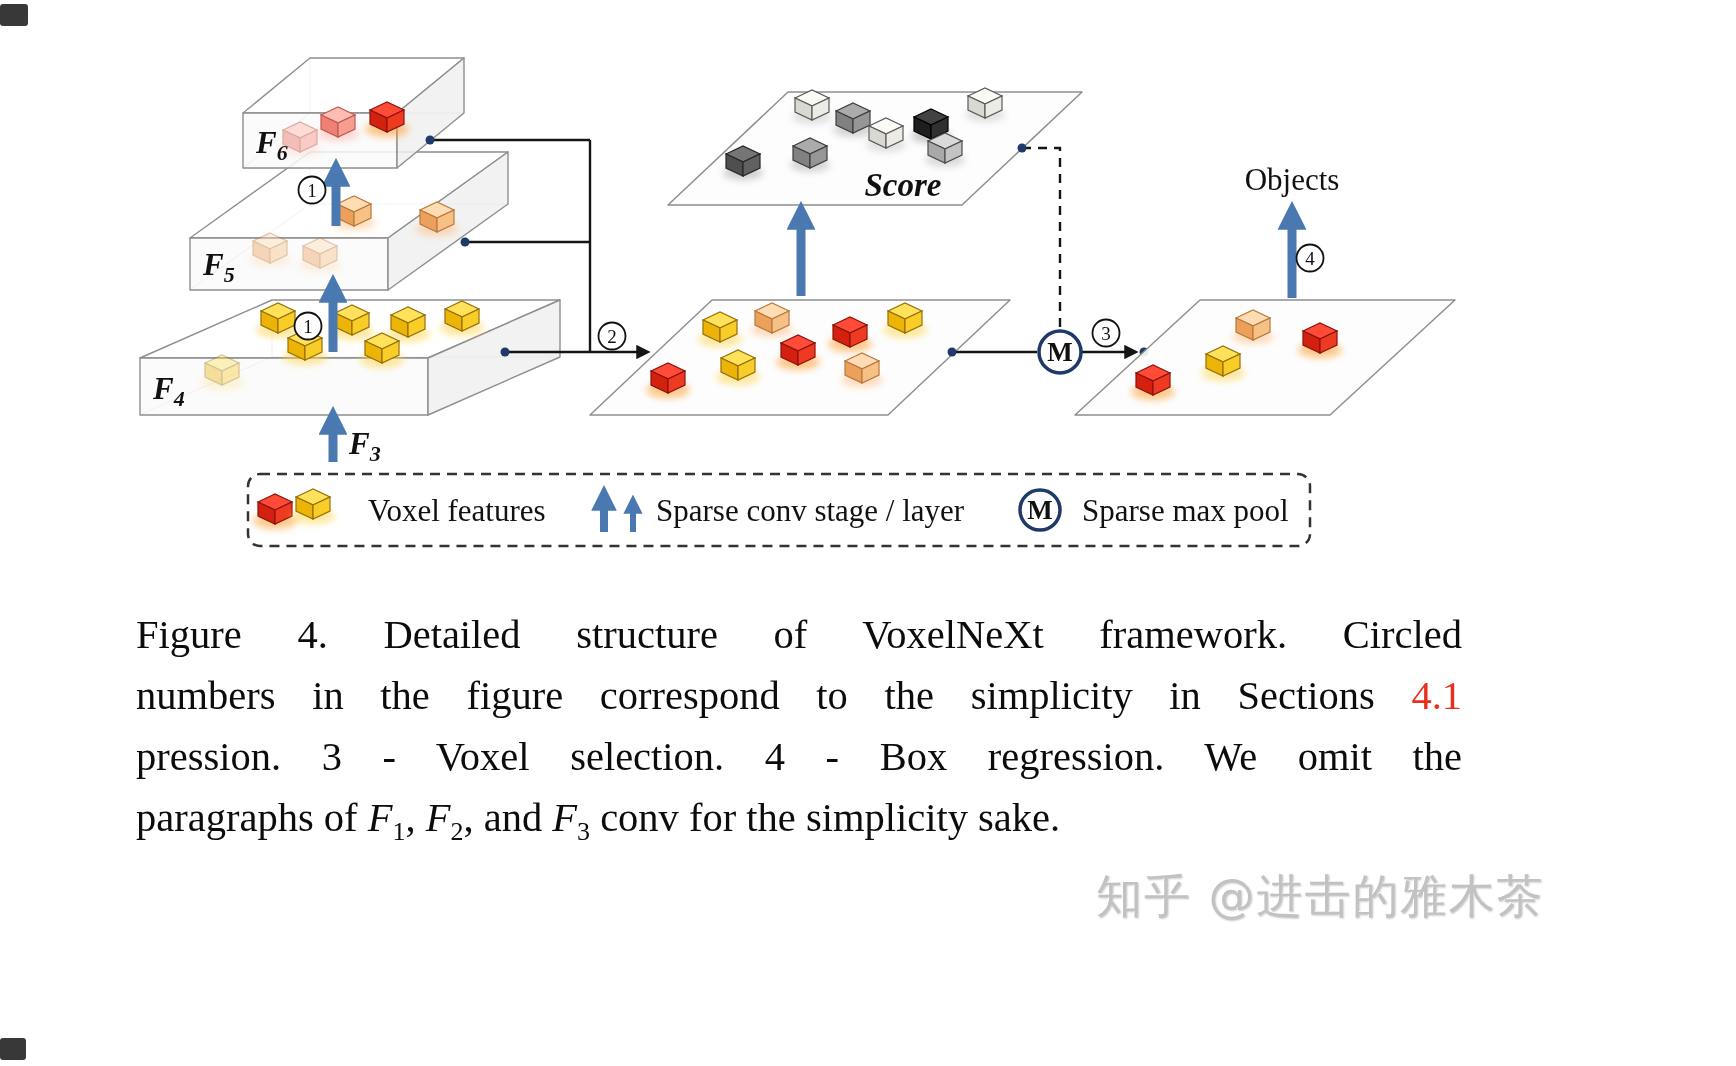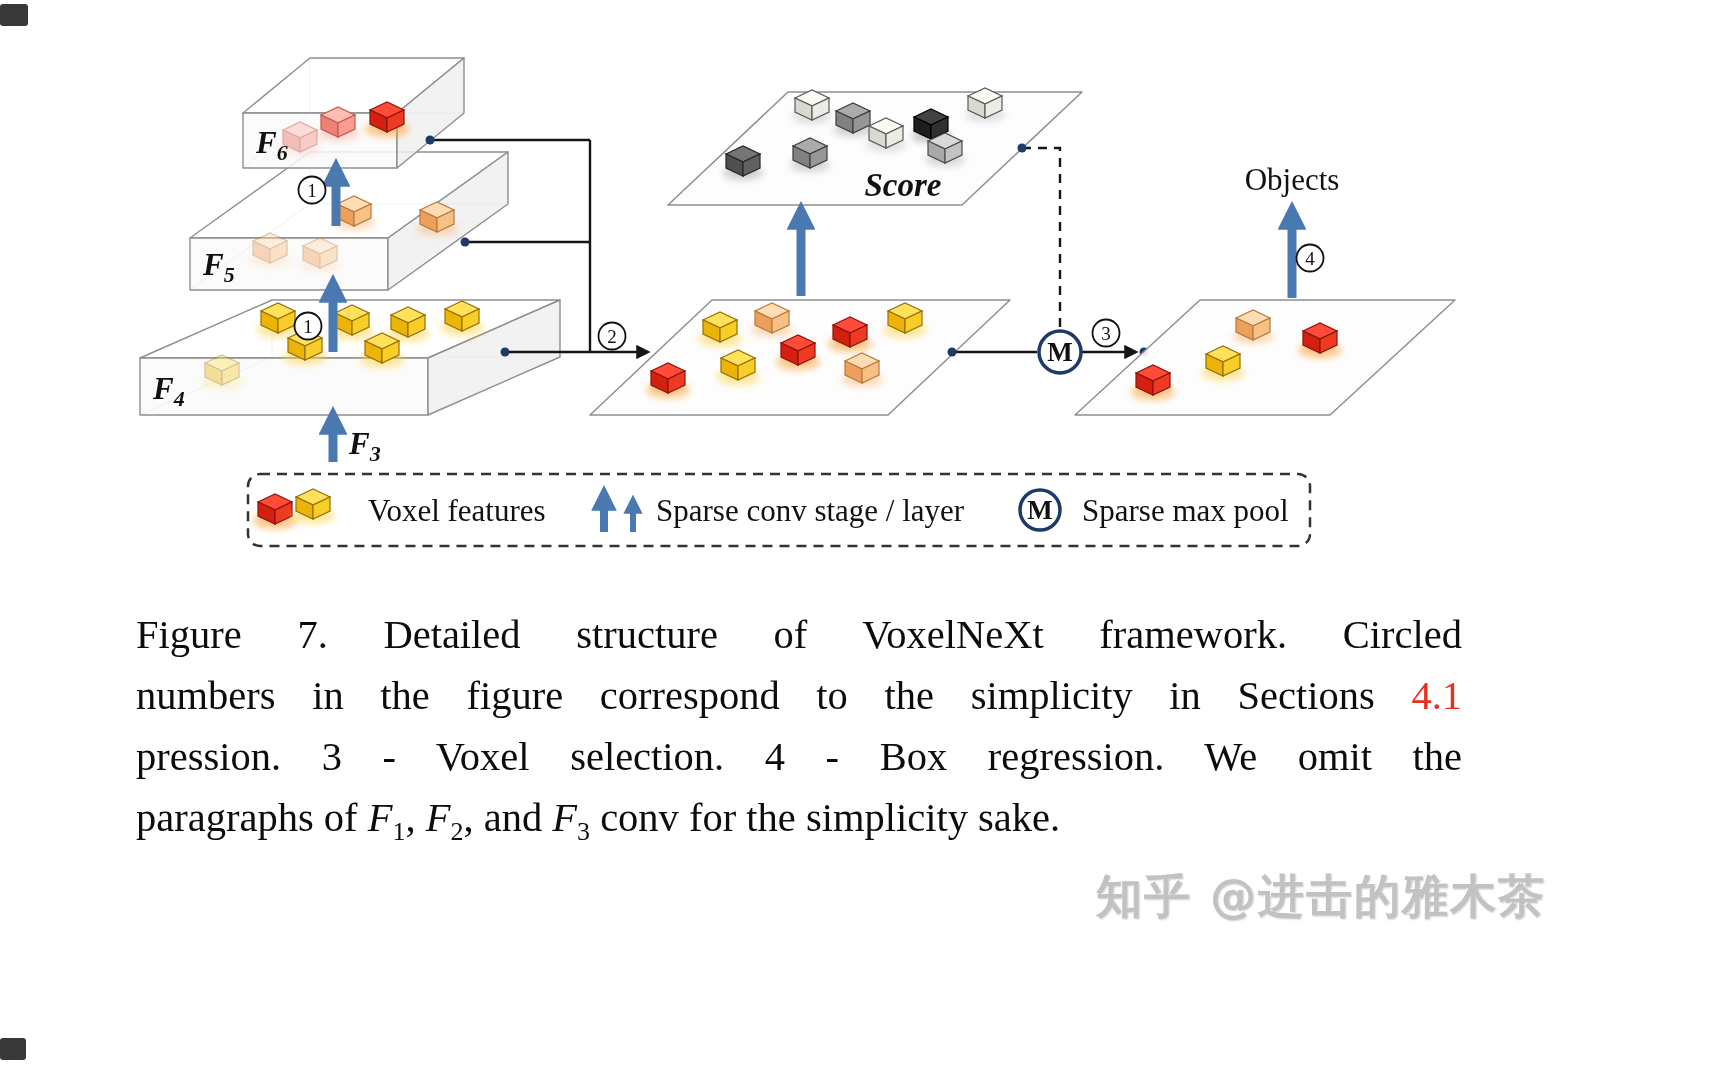--- a/index.html
+++ b/index.html
@@ -29,21 +29,21 @@
   
   .caption{position:absolute;left:136px;top:604px;width:1326px;font-size:40.5px;line-height:61px;color:#0c0c0c;}
   .cap-line{text-align:justify;text-align-last:justify;}
   .cap-line.last{text-align-last:left;}
   .ref{color:#e8301f;}
   .mathF{font-style:italic;}
   .caption sub{font-size:26px;line-height:0;}
 
   
   .watermark{
-    position:absolute;left:1096px;top:866px;font-size:46px;font-weight:bold;
+    position:absolute;left:1096px;top:866px;font-size:46px;font-weight:normal;
     font-family:"DejaVu Sans",sans-serif;color:#c2c2c2;letter-spacing:2px;
     text-shadow:-1px -1px 0 rgba(255,255,255,.85), 1px 1px 2px rgba(0,0,0,.22);
     white-space:nowrap;
   }
   .corner-mark{position:absolute;background:#1c1c1c;opacity:.88;border-radius:3px;}
   .corner-tl{left:0;top:4px;width:28px;height:22px;}
   .corner-bl{left:0;top:1038px;width:26px;height:22px;}
 </style>
 </head>
 <body>
@@ -265,21 +265,21 @@
     <line class="blue-arrow" x1="633" y1="532" x2="633" y2="508" stroke-width="6" marker-end="url(#mBlue)"></line>
     <text class="legend-text" x="656" y="521">Sparse conv stage / layer</text>
     <circle cx="1040" cy="510" r="20" fill="#ffffff" stroke="#1e3a68" stroke-width="3.5"></circle>
     <text class="m-label" text-anchor="middle" x="1040" y="519">M</text>
     <text class="legend-text" x="1082" y="521">Sparse max pool</text>
   </g>
 </svg>
 </div>
 
 <div class="caption">
-  <div class="cap-line"><span>Figure 7. Detailed structure of VoxelNeXt framework. Circled</span></div>
+  <div class="cap-line"><span>Figure 4. Detailed structure of VoxelNeXt framework. Circled</span></div>
   <div class="cap-line"><span>numbers in the figure correspond to the simplicity in Sections</span> <span class="ref">4.1</span></div>
   <div class="cap-line"><span>pression. 3 - Voxel selection. 4 - Box regression. We omit the</span></div>
   <div class="cap-line last"><span>paragraphs of</span> <i class="mathF">F</i><sub>1</sub><span>,</span> <i class="mathF">F</i><sub>2</sub><span>, and</span> <i class="mathF">F</i><sub>3</sub> <span>conv for the simplicity sake.</span></div>
 </div>
 
 <div class="watermark">知乎 @进击的雅木茶</div>
 <div class="corner-mark corner-tl"></div>
 <div class="corner-mark corner-bl"></div>
 
 </body></html>

